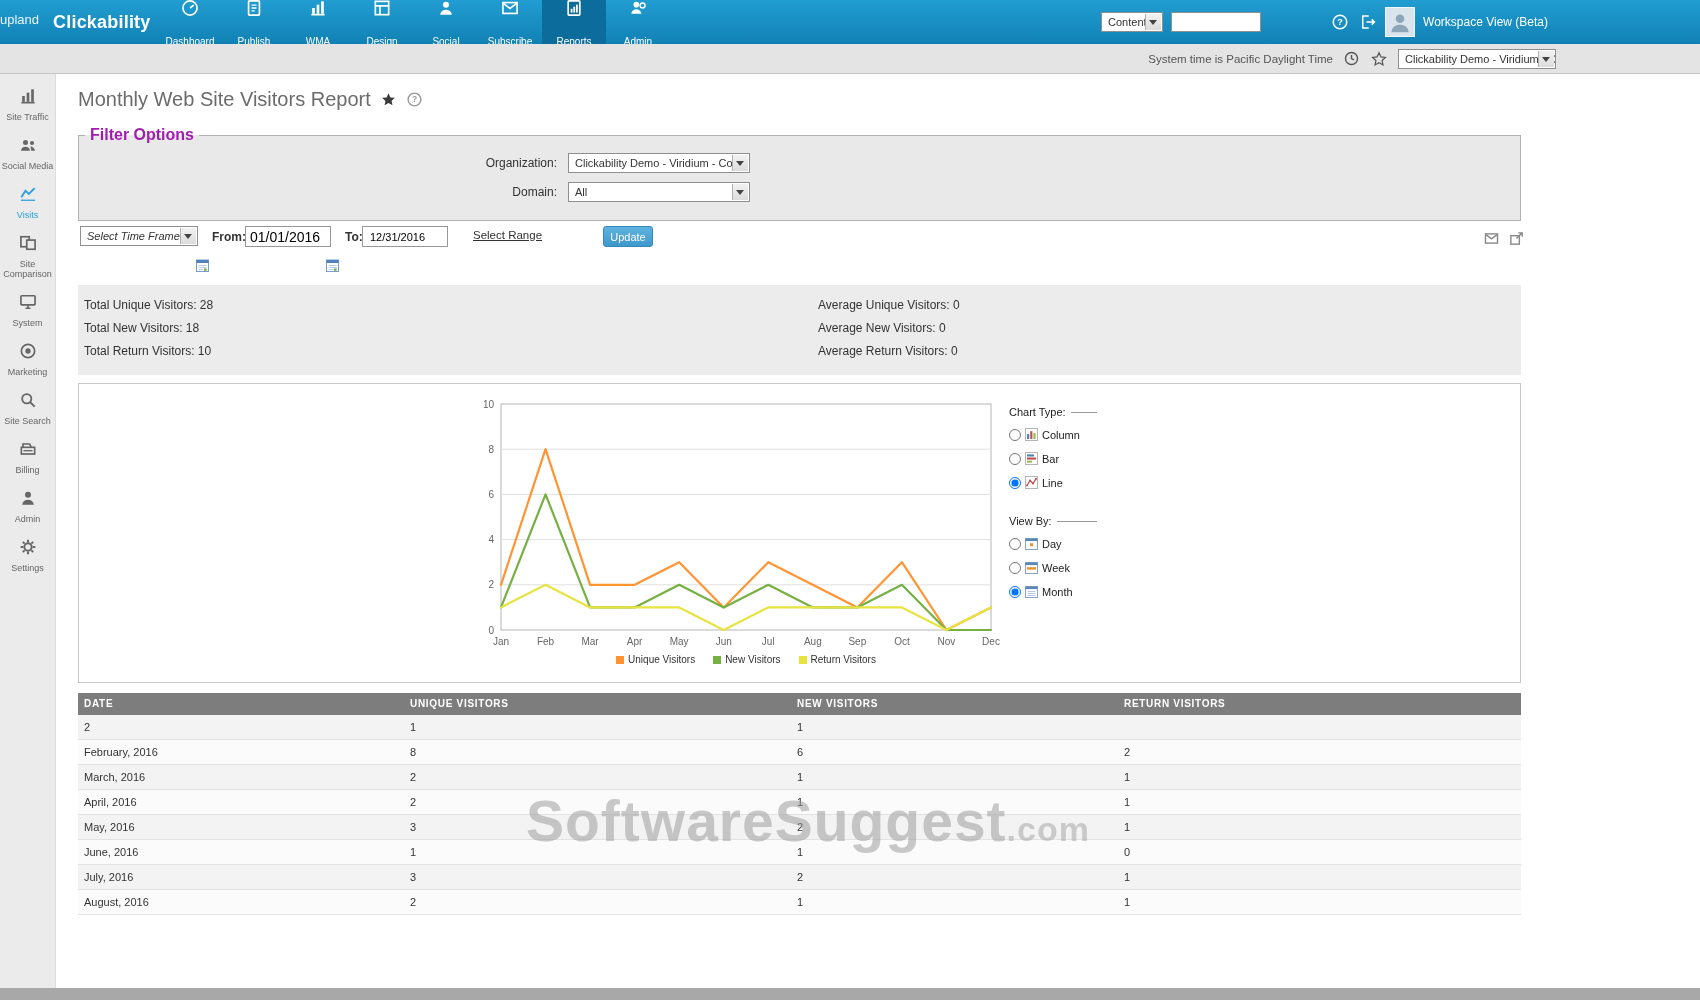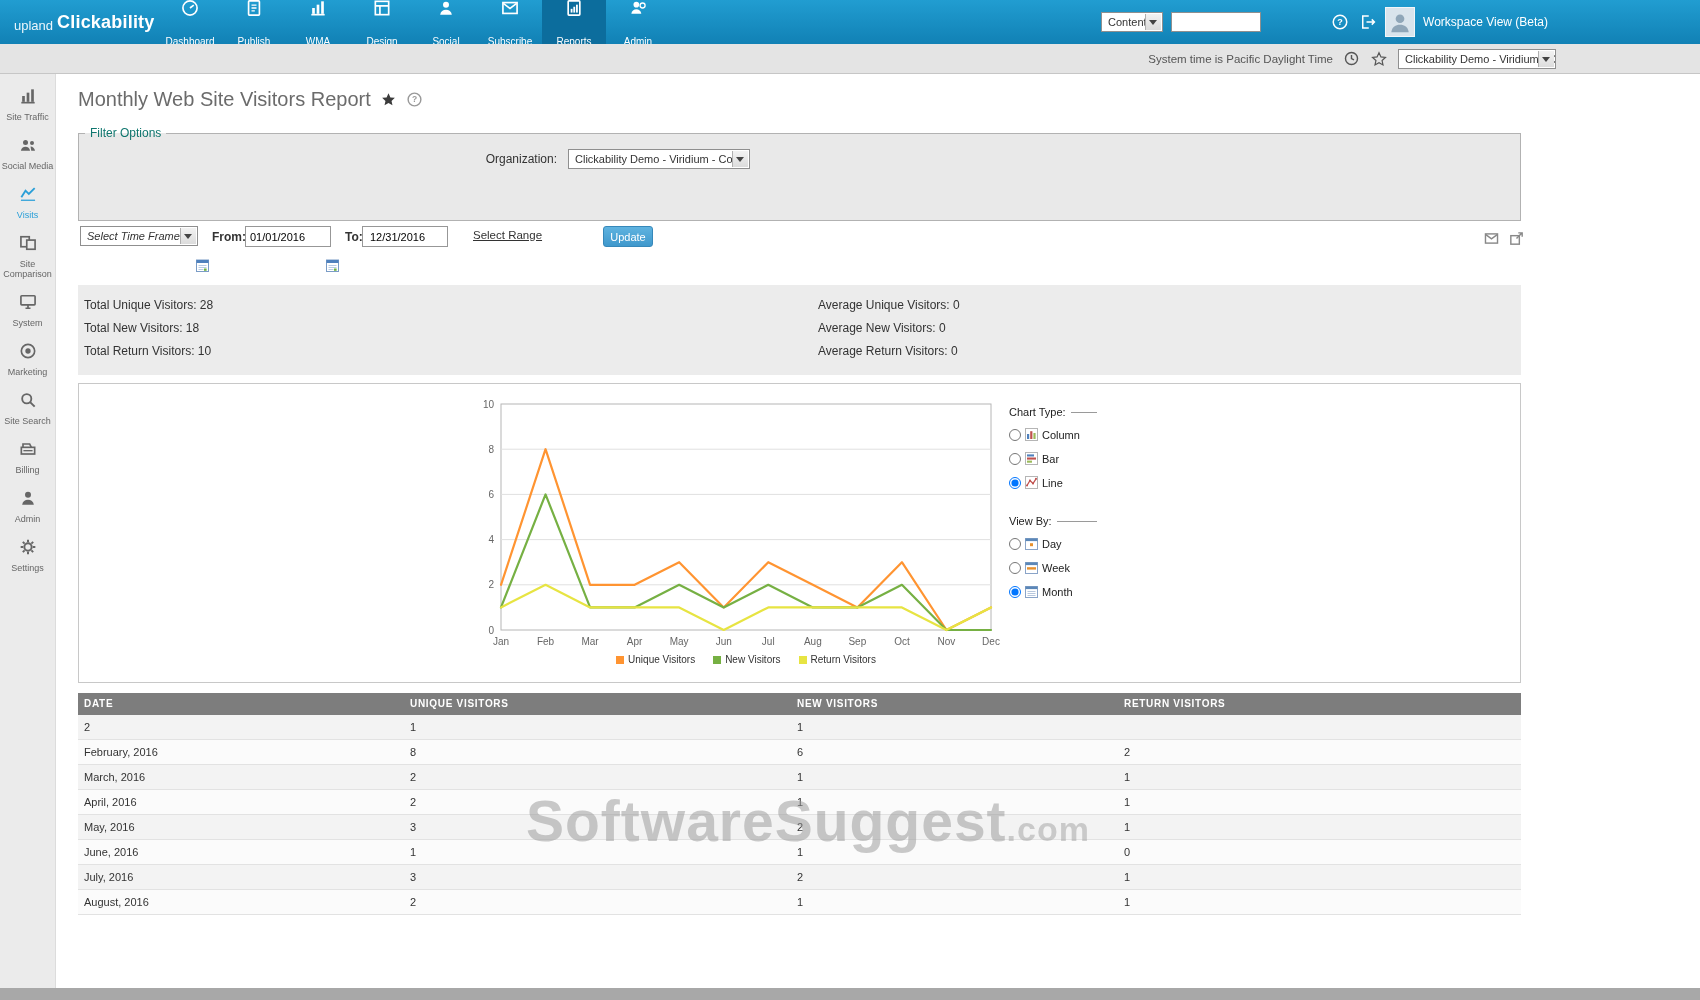--- a/index.html
+++ b/index.html
@@ -3,21 +3,21 @@
 <meta charset="utf-8">
 <style>
   * { box-sizing: border-box; }
   html,body { margin:0; padding:0; background:#888; }
   body { font-family:"Liberation Sans", sans-serif; }
   #app { position:relative; width:1700px; height:1000px; background:#fff; overflow:hidden; margin:0 auto; }
 
   
   .topbar { position:absolute; top:0; left:0; width:100%; height:44px;
     background:linear-gradient(#219dd1,#1181b5); display:flex; align-items:center; color:#fff; }
-  .logo { display:flex; align-items:flex-end; gap:4px; padding-left:14px; width:158px; cursor:pointer; }
+  .logo { display:flex; align-items:flex-start; gap:14px; width:158px; cursor:pointer; }
   .logo-upland { font-size:13px; color:#eaf6fc; }
   .logo-click { font-size:18px; font-weight:bold; letter-spacing:.2px; }
   .topnav { display:flex; height:100%; }
   .nav-item { width:64px; height:100%; display:flex; flex-direction:column; align-items:center;
     justify-content:center; gap:18px; font-size:10px; cursor:pointer; }
   .nav-item.active { background:#0c6d9d; }
   .nav-icon svg { display:block; }
   .topbar-right { margin-left:auto; display:flex; align-items:center; gap:8px; padding-right:152px; }
   .sel { position:relative; background:#fff; border:1px solid #8f8f8f; height:20px; line-height:18px;
     font-size:11px; color:#333; padding:0 20px 0 6px; white-space:nowrap; overflow:hidden; cursor:pointer; }
@@ -49,30 +49,30 @@
   .side-item.active { color:#2a9fd8; }
 
   
   .main { position:absolute; left:56px; top:74px; right:0; bottom:0; background:#fff; }
   .title-row { position:absolute; left:22px; top:14px; display:flex; align-items:center; gap:9px; }
   .page-title { font-size:20px; font-weight:normal; color:#6b6b6b; margin:0; }
   .title-icon { display:inline-flex; color:#999; cursor:pointer; }
 
   fieldset.filter { position:absolute; left:22px; top:52px; width:1443px; height:95px; margin:0;
     background:#e9e9e9; border:1px solid #b2b2b2; padding:4px 0 0; }
-  fieldset.filter legend { margin-left:6px; padding:0 5px; font-size:12px; font-weight:normal; color:#0f766e; background:transparent; }
+  fieldset.filter legend { margin-left:6px; padding:0 5px; font-size:16px; font-weight:bold; color:#a21caf; background:transparent; }
   .filter-row { display:flex; align-items:center; margin:5px 0 9px; }
   .filter-label { width:489px; text-align:right; font-size:12px; color:#333; padding-right:11px; }
   .filter-sel { width:182px; }
 
   .controls { position:absolute; left:22px; top:152px; width:1443px; height:46px; }
   .controls > * { position:absolute; }
   .timeframe-sel { left:2px; top:0; width:118px;font-style:italic; }
   .lbl-from { left:134px; top:4px; font-size:12px; font-weight:bold; color:#333; }
-  .inp-from { left:167px; top:0; width:86px; height:21px; border:1px solid #979797; font-size:11px; padding:0 4px; }
+  .inp-from { left:167px; top:0; width:86px; height:21px; border:1px solid #979797; font-size:14px; padding:0 4px; }
   .lbl-to { left:267px; top:4px; font-size:12px; font-weight:bold; color:#333; }
   .inp-to  { left:284px; top:0; width:86px; height:21px; border:1px solid #979797; font-size:11px; padding:0 7px; }
   .select-range { left:395px; top:3px; font-size:11.5px; color:#333; text-decoration:underline; cursor:pointer; }
   .update-btn { left:525px; top:0; width:50px; height:21px; border:1px solid #3688ba; border-radius:3px;
     background:linear-gradient(#5fb3e0,#3f98cc); color:#fff; font-size:11px; cursor:pointer;
     font-family:"Liberation Sans",sans-serif; }
   .cal-from { left:118px; top:32px; cursor:pointer; }
   .cal-to   { left:248px; top:32px; cursor:pointer; }
   .ctl-email  { left:1405px; top:4px; color:#888; cursor:pointer; }
   .ctl-export { left:1430px; top:4px; color:#888; cursor:pointer; }
@@ -343,20 +343,26 @@
           </svg>
         </span>
     </div>
 
     <fieldset class="filter">
       <legend>Filter Options</legend>
       <div class="filter-row">
         <span class="filter-label">Organization:</span>
         <div class="sel filter-sel">
           <span>Clickability Demo - Viridium - Corporat</span>
+        </div>
+      </div>
+      <div class="filter-row">
+        <span class="filter-label">Domain:</span>
+        <div class="sel filter-sel">
+          <span>All</span>
         </div>
       </div>
     </fieldset>
 
     <div class="controls">
       <div class="sel timeframe-sel">
         <span>Select Time Frame</span>
       </div>
       <span class="lbl-from">From:</span>
       <input class="inp-from" value="01/01/2016" style="">

